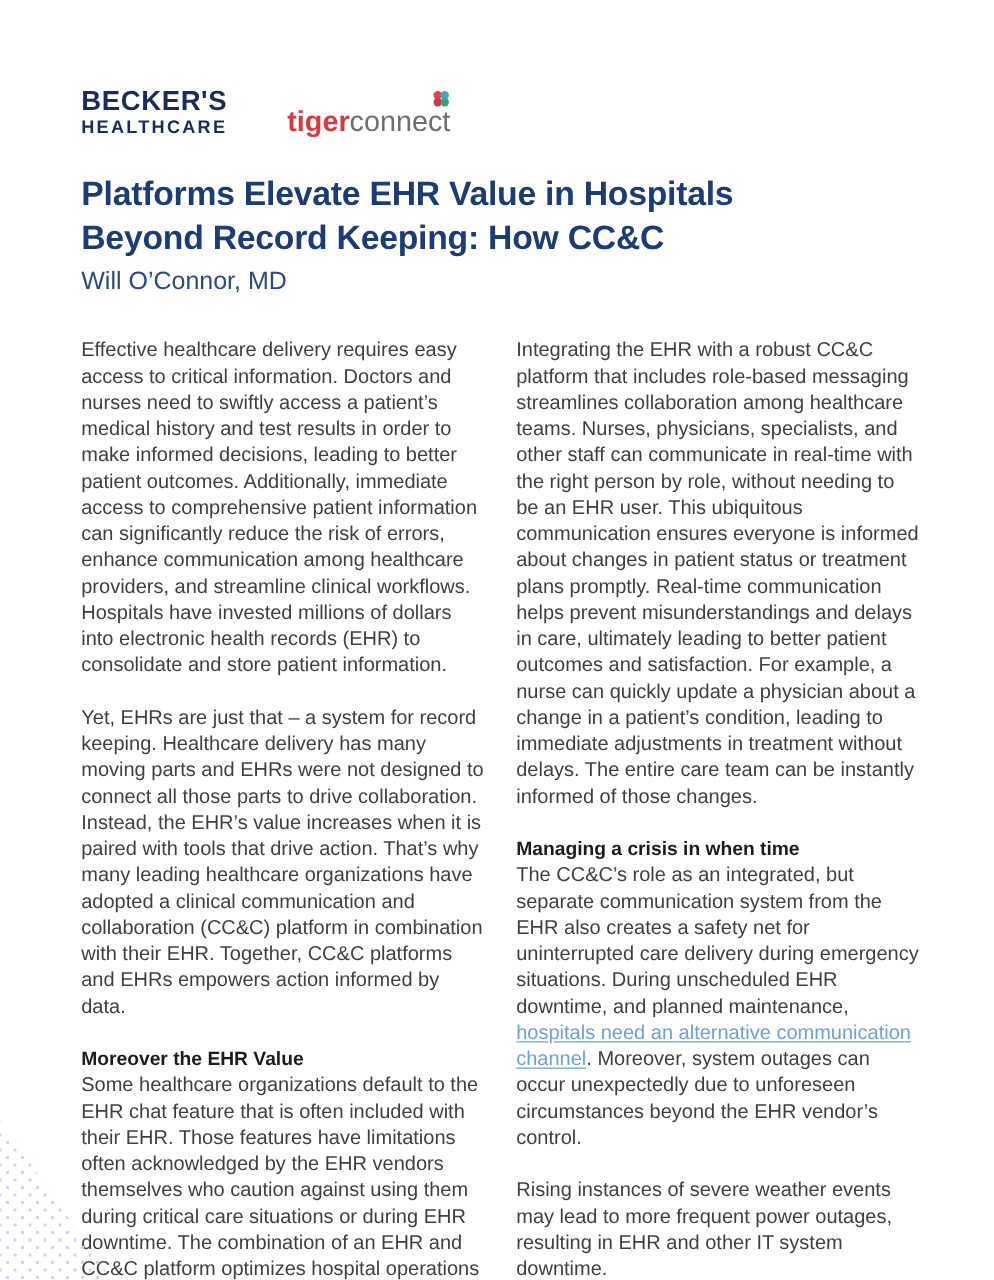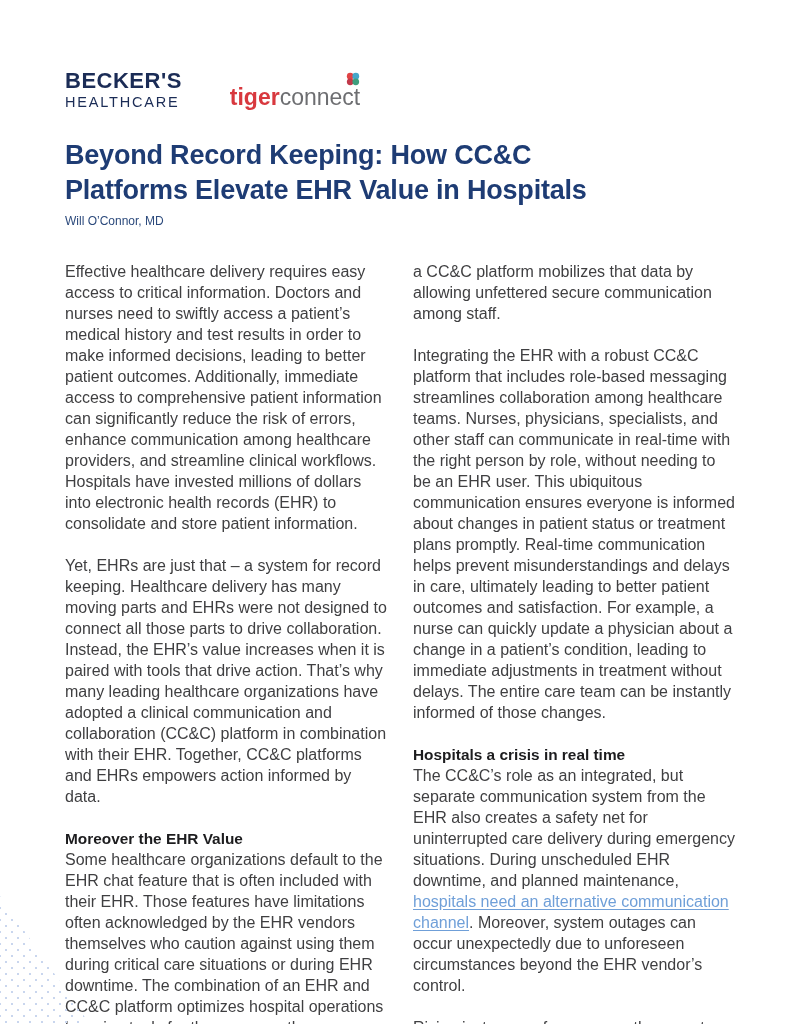--- a/index.html
+++ b/index.html
@@ -30,21 +30,21 @@
     height: 42px;
   }
   .bk-logo { color: #1b2c56; line-height: 1; }
   .bk-line1 {
     font-size: 22px;
     font-weight: 800;
     letter-spacing: 0.5px;
   }
   .bk-line2 {
     font-size: 14.5px;
-    font-weight: 400;
+    font-weight: 700;
     letter-spacing: 1.8px;
     margin-top: 3px;
   }
   .tc-logo {
     position: relative;
     padding-right: 14px;
     padding-top: 10px;
     line-height: 1;
   }
   .tc-text { font-size: 23px; font-weight: 400; letter-spacing: 0; }
@@ -65,21 +65,21 @@
     color: #1e3c74;
     font-size: 27px;
     font-weight: 700;
     line-height: 1.3;
     letter-spacing: -0.2px;
   }
   .title .line { display: block; }
   .byline {
     margin-top: 6px;
     color: #2c4a7c;
-    font-size: 12px;
+    font-size: 20px;
     font-weight: 400;
   }
 
   
   .columns {
     display: flex;
     gap: 24px;
     margin-top: 33px;
   }
   .col { flex: 1 1 0; }
@@ -136,38 +136,37 @@
             <circle cx="30" cy="70" r="24" fill="#c1394a"></circle>
             <circle cx="70" cy="30" r="24" fill="#45a6c9"></circle>
             <circle cx="70" cy="70" r="24" fill="#3f9e7d"></circle>
           </svg>
         </span>
         <span class="tc-text"><span class="tc-red">tiger</span><span class="tc-gray">connect</span></span>
       </div>
     </div>
 
     <h1 class="title">
+      <span class="line">Platforms Elevate EHR Value in Hospitals</span>
       <span class="line">Beyond Record Keeping: How CC&amp;C</span>
-      <span class="line">Platforms Elevate EHR Value in Hospitals</span>
     </h1>
     <div class="byline">Will O’Connor, MD</div>
 
     <div class="columns">
 
       <div class="col">
         <p>Effective healthcare delivery requires easy access to critical information. Doctors and nurses need to swiftly access a patient’s medical history and test results in order to make informed decisions, leading to better patient outcomes. Additionally, immediate access to comprehensive patient information can significantly reduce the risk of errors, enhance communication among healthcare providers, and streamline clinical workflows. Hospitals have invested millions of dollars into electronic health records (EHR) to consolidate and store patient information.</p>
         <p>Yet, EHRs are just that – a system for record keeping. Healthcare delivery has many moving parts and EHRs were not designed to connect all those parts to drive collaboration. Instead, the EHR’s value increases when it is paired with tools that drive action. That’s why many leading healthcare organizations have adopted a clinical communication and collaboration (CC&amp;C) platform in combination with their EHR. Together, CC&amp;C platforms and EHRs empowers action informed by data.</p>
         <h3>Moreover the EHR Value</h3>
         <p>Some healthcare organizations default to the EHR chat feature that is often included with their EHR. Those features have limitations often acknowledged by the EHR vendors themselves who caution against using them during critical care situations or during EHR downtime. The combination of an EHR and CC&amp;C platform optimizes hospital operations by using tools for the purposes they were designed for. The EHR stores data, while</p>
       </div>
 
       <div class="col">
-        <p>a CC&amp;C platform mobilizes that data by allowing unfettered secure communication among staff.</p>
         <p>Integrating the EHR with a robust CC&amp;C platform that includes role-based messaging streamlines collaboration among healthcare teams. Nurses, physicians, specialists, and other staff can communicate in real-time with the right person by role, without needing to be an EHR user. This ubiquitous communication ensures everyone is informed about changes in patient status or treatment plans promptly. Real-time communication helps prevent misunderstandings and delays in care, ultimately leading to better patient outcomes and satisfaction. For example, a nurse can quickly update a physician about a change in a patient’s condition, leading to immediate adjustments in treatment without delays. The entire care team can be instantly informed of those changes.</p>
-        <h3>Hospitals a crisis in real time</h3>
+        <h3>Managing a crisis in when time</h3>
         <p><span>The CC&amp;C’s role as an integrated, but separate communication system from the EHR also creates a safety net for uninterrupted care delivery during emergency situations. During unscheduled EHR downtime, and planned maintenance, </span><a class="doc-link">hospitals need an alternative communication channel</a><span>. Moreover, system outages can occur unexpectedly due to unforeseen circumstances beyond the EHR vendor’s control.</span></p>
         <p>Rising instances of severe weather events may lead to more frequent power outages, resulting in EHR and other IT system downtime.</p>
       </div>
 
     </div>
   </div>
 
   <div class="dots"></div>
 </div>
 

